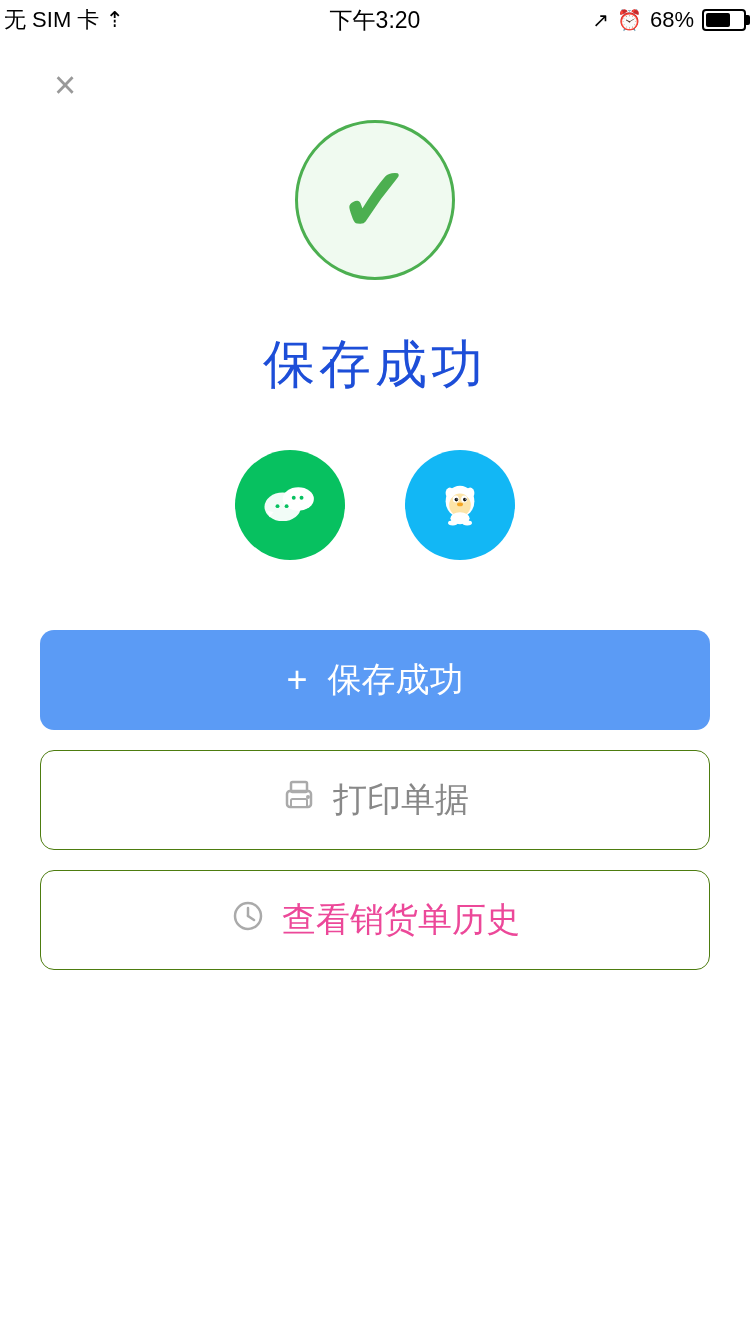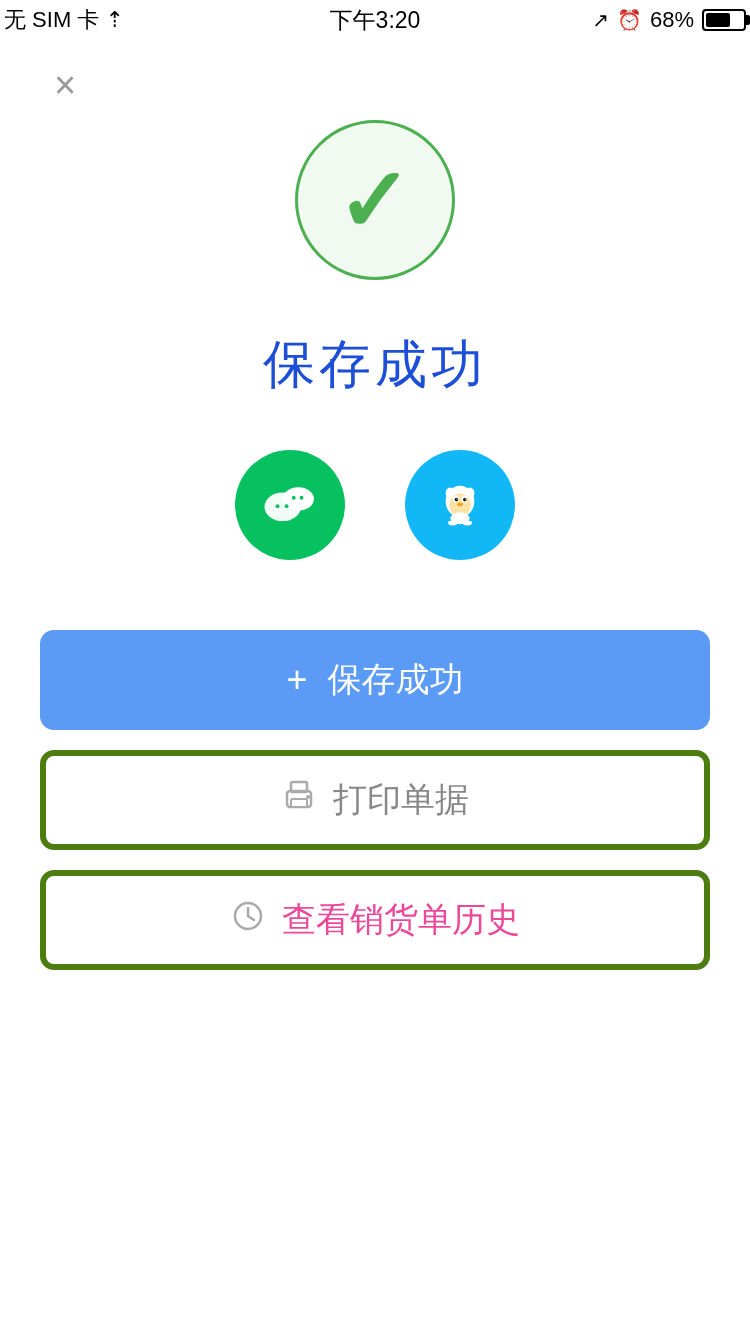--- a/index.html
+++ b/index.html
@@ -195,21 +195,21 @@
       cursor: pointer;
       border: none;
     }
     .btn-primary {
       background: #5B9BF5;
       color: #fff;
     }
     .btn-secondary {
       background: #fff;
       color: #666;
-      border: 6px solid #4d7c0f;
+      border: 1px solid #4d7c0f;
     }
   </style>
 </head>
 <body>
 
 <div class="status-bar">
   <div class="status-left">
     <span>无 SIM 卡 ⇡</span>
   </div>
   <div class="status-center">下午3:20</div>

